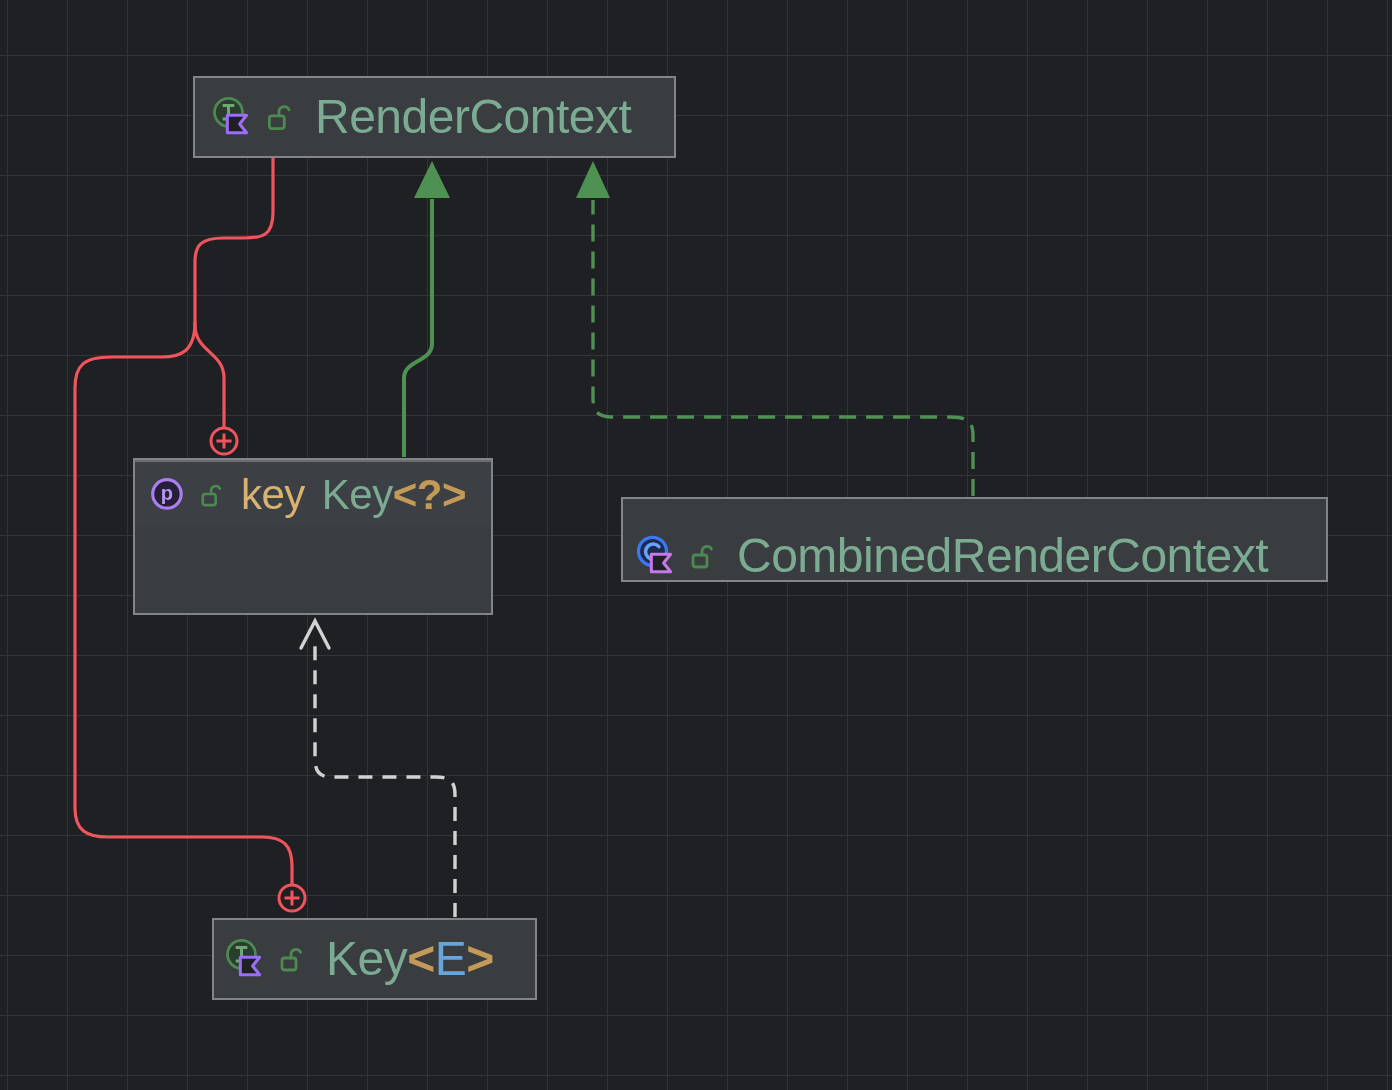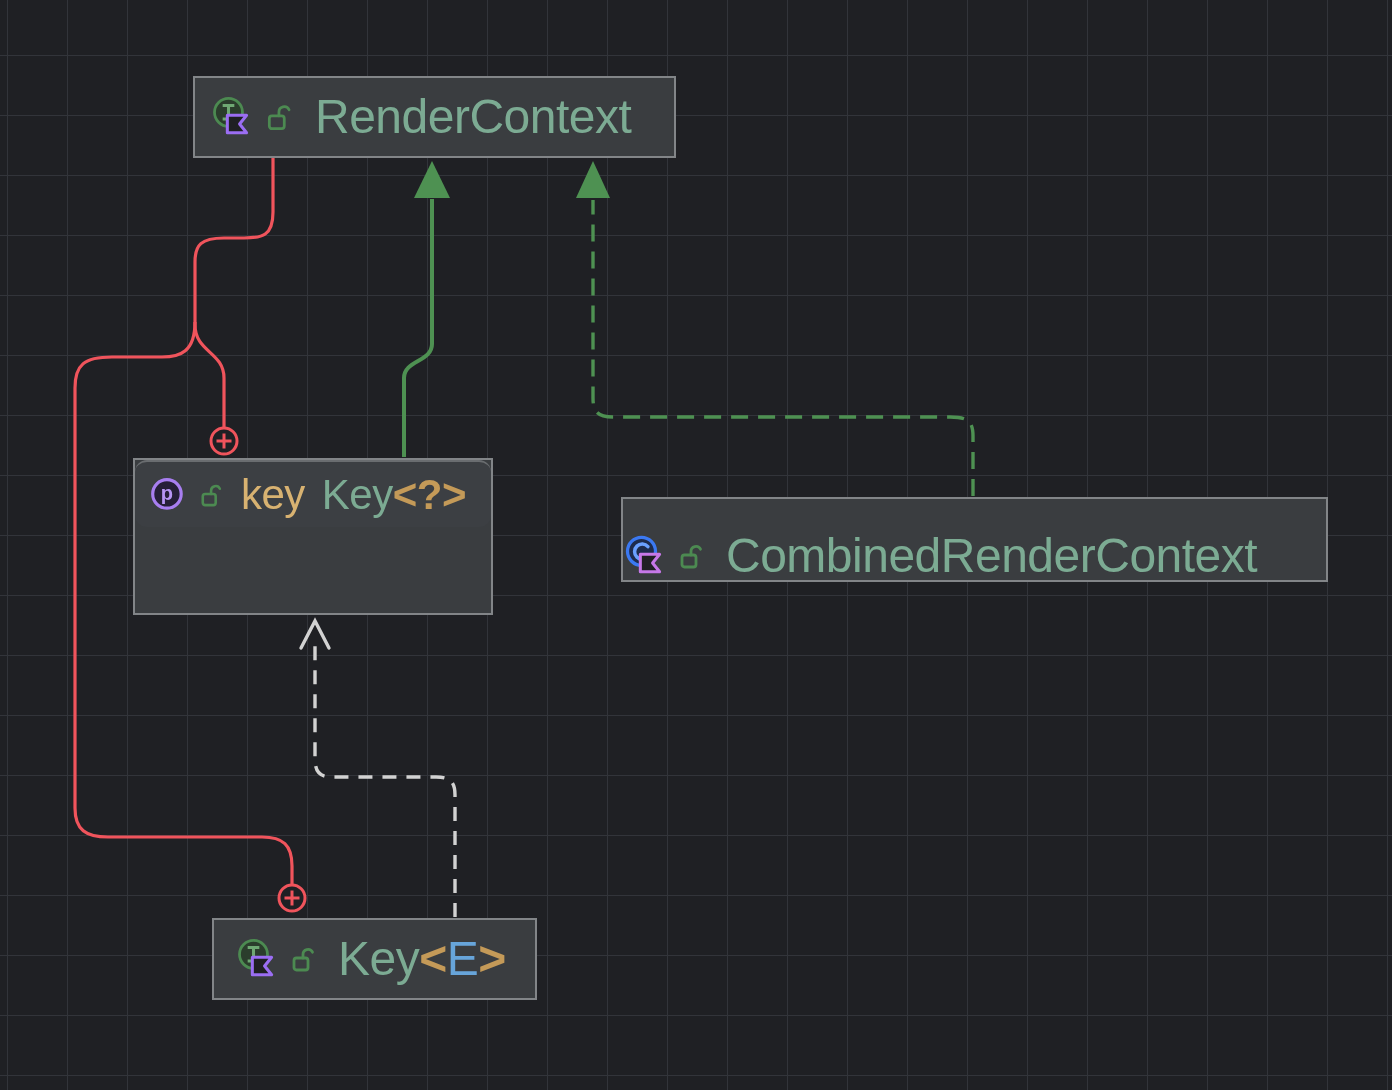--- a/index.html
+++ b/index.html
@@ -17,43 +17,43 @@
   }
   svg.edges{position:absolute;left:0;top:0;width:1392px;height:1090px;}
   .node{
     position:absolute;
     background:#3a3d40;
     border:2px solid #828588;
     box-sizing:border-box;
     display:flex;flex-direction:column;
     cursor:default;
   }
-  .node-row{display:flex;align-items:center;box-sizing:border-box;border-radius:12px;}
+  .node-row{display:flex;align-items:center;box-sizing:border-box;}
   .nicon{display:inline-flex;flex:0 0 auto;}
   .lock{display:inline-flex;flex:0 0 auto;}
   .title{
     color:#7cab93;font-size:48px;line-height:1;
     white-space:nowrap;letter-spacing:-0.5px;
   }
   .t-bracket{color:#c49a58;font-weight:700;}
   .t-param{color:#67a5da;}
   .prop-name{color:#d8b271;font-size:42px;letter-spacing:-0.5px;}
   .prop-type{color:#7cab93;font-size:42px;letter-spacing:-0.5px;}
   .prop-generic{color:#c49a58;font-size:42px;font-weight:700;letter-spacing:-0.5px;}
 
   
   #node-rendercontext{left:193px;top:76px;width:483px;height:82px;}
   #node-rendercontext .node-row{height:78px;padding-left:16px;}
   #node-element{left:133px;top:458px;width:360px;height:157px;}
   #node-element .el-header{height:84px;padding-left:28px;}
   #node-element .el-prop{height:67px;border-top:2px solid #6a6d70;background:#3c3f43;padding-left:14px;}
   #node-combined{left:621px;top:497px;width:707px;height:85px;}
-  #node-combined .node-row{height:99px;padding-left:1px;margin-top:32px;}
+  #node-combined .node-row{height:99px;padding-left:12px;margin-top:32px;}
   #node-key{left:212px;top:918px;width:325px;height:82px;}
-  #node-key .node-row{height:78px;padding-left:22px;}
+  #node-key .node-row{height:78px;padding-left:10px;}
 
   .gap-a{width:13px;flex:0 0 auto;}
   .gap-b{width:21px;flex:0 0 auto;}
   .gap-c{width:17px;flex:0 0 auto;}
 </style>
 </head>
 <body>
 
 <div class="canvas">
 

